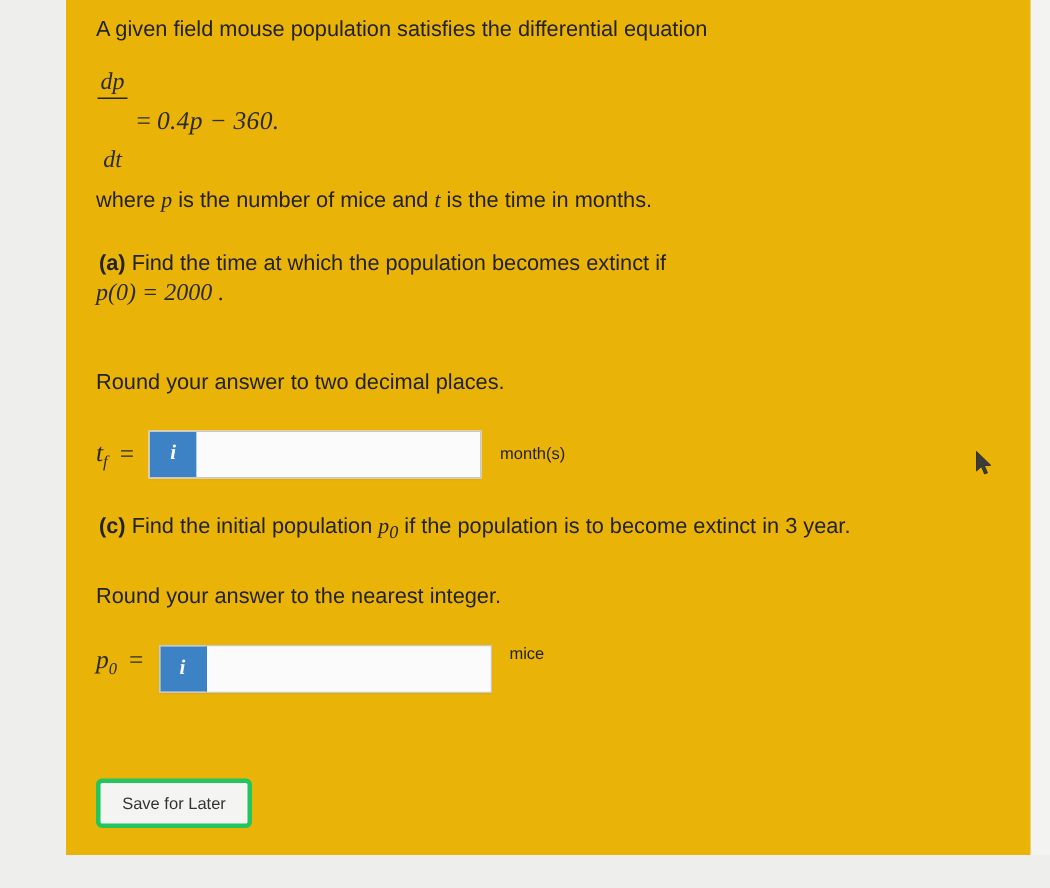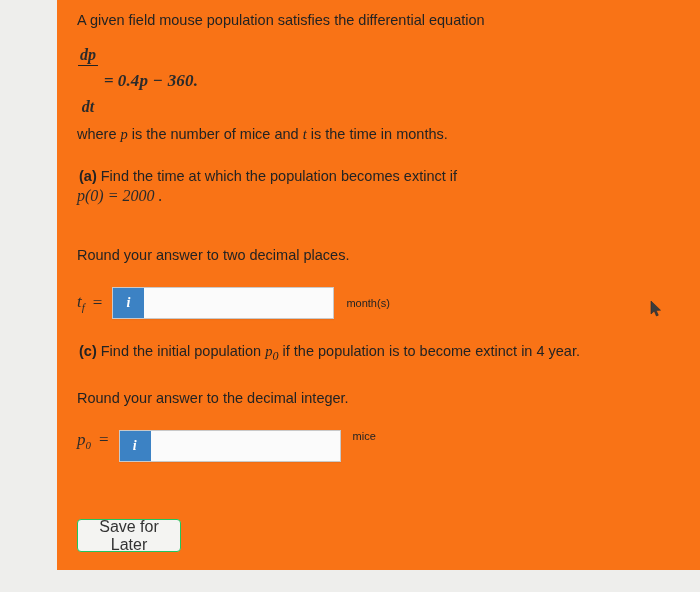--- a/index.html
+++ b/index.html
@@ -10,25 +10,25 @@
     width: 700px;
     height: 592px;
     background: #f3f3f1;
     font-family: "Liberation Sans", sans-serif;
     color: #2b2b2b;
     overflow: hidden;
     position: relative;
   }
   .page {
     position: absolute;
-    left: 57px;
+    left: 44px;
     top: 0;
     width: 643px;
     height: 570px;
-    background: #f97316;
+    background: #eab308;
   }
   .left-margin {
     position: absolute;
     left: 0;
     top: 0;
     width: 57px;
     height: 592px;
     background: #eeeeec;
   }
   .bottom-strip {
@@ -69,21 +69,20 @@
 
   
   #equation-block {
     position: absolute;
     left: 1px;
     top: 47px;
     display: flex;
     align-items: center;
     font-family: "Liberation Serif", serif;
     font-size: 17px;
-    font-weight: bold;
   }
   .frac {
     display: inline-flex;
     flex-direction: column;
     align-items: center;
     vertical-align: middle;
     margin-right: 6px;
   }
   .frac .num {
     font-style: italic;
@@ -223,24 +222,24 @@
   }
 
   
   #save-button {
     position: absolute;
     left: 0;
     top: 519px;
     width: 104px;
     height: 33px;
     background: #f4f4f2;
-    border: 1px solid #22c55e;
+    border: 3px solid #22c55e;
     border-radius: 4px;
     font-family: "Liberation Sans", sans-serif;
-    font-size: 16px;
+    font-size: 11px;
     color: #333;
     cursor: pointer;
     display: flex;
     align-items: center;
     justify-content: center;
   }
 
   
   #cursor {
     position: absolute;
@@ -290,24 +289,24 @@
       <span class="var-label"><span>t</span><sub>f</sub></span>
       <span class="eq-sign">=</span>
       <span class="input-wrap">
         <span class="info-btn">i</span>
         <input class="answer-input" type="text" value="" style="">
       </span>
       <span class="unit">month(s)</span>
     </div>
 
     <div class="line nowrap" id="part-c-line">
-      <b>(c)</b><span> Find the initial population </span><span class="mathit"><span>p</span><sub>0</sub></span><span> if the population is to become extinct in 4 year.</span>
-    </div>
-
-    <div class="line" id="round-2">Round your answer to the decimal integer.</div>
+      <b>(c)</b><span> Find the initial population </span><span class="mathit"><span>p</span><sub>0</sub></span><span> if the population is to become extinct in 3 year.</span>
+    </div>
+
+    <div class="line" id="round-2">Round your answer to the nearest integer.</div>
 
     <div id="answer-row-2">
       <span class="var-label"><span>p</span><sub>0</sub></span>
       <span class="eq-sign">=</span>
       <span class="input-wrap">
         <span class="info-btn">i</span>
         <input class="answer-input" type="text" value="" style="">
       </span>
       <span class="unit">mice</span>
     </div>

